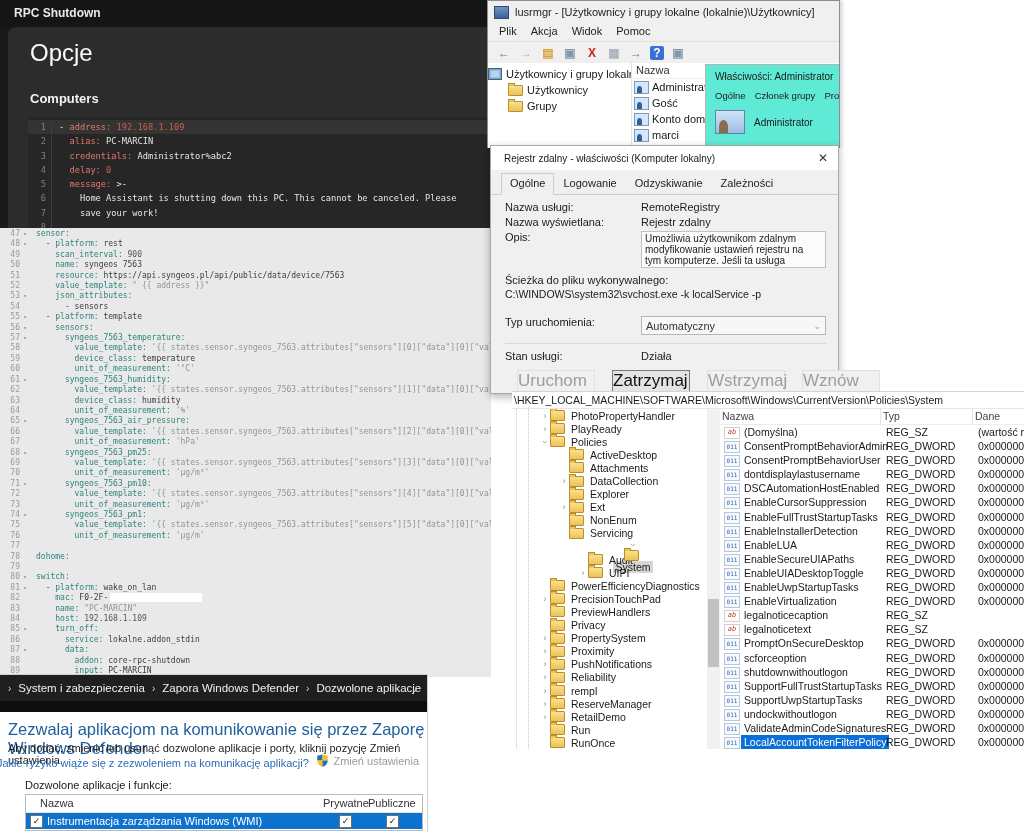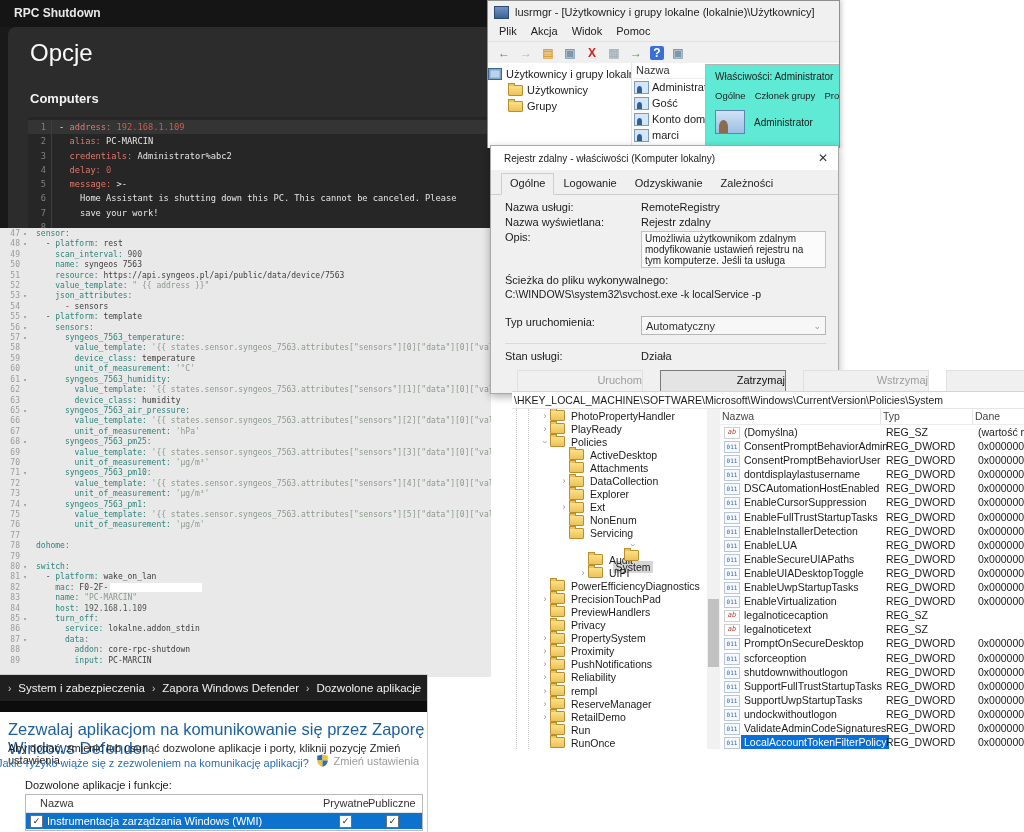--- a/index.html
+++ b/index.html
@@ -82,21 +82,21 @@
   .sd-body{padding:6px 12px 0 14px;position:relative;}
   .sd-grid{display:grid;grid-template-columns:136px 1fr;row-gap:3px;}
   .sd-desc{height:33px;border:1px solid #c2c2c2;background:#fbfbfb;font-size:10px;line-height:11px;
            padding:1px 3px;overflow:hidden;color:#222;}
   .sd-path-label{margin-top:6px;}
   .sd-path{margin-top:2px;font-size:10.5px;}
   .sd-combo{height:17px;border:1px solid #b6b6b6;background:#f7f7f7;display:flex;align-items:center;
             padding:0 4px;justify-content:space-between;color:#333;}
   .sd-hr{border:none;border-top:1px solid #d9d9d9;margin:8px 0 6px;}
   .sd-buttons{display:flex;gap:17px;padding-left:12px;margin-top:8px;}
-  .btn{min-width:76px;height:20px;line-height:19px;text-align:right;font-size:11px;padding-left:48px;}
+  .btn{min-width:76px;height:20px;line-height:19px;text-align:left;font-size:17px;}
   .btn.en{background:#e4e4e4;border:1px solid #7a7a7a;color:#111;}
   .btn.dis{background:#f0f0f0;border:1px solid #e0e0e0;color:#9d9d9d;}
   
   #regedit{left:512px;top:391px;width:512px;height:357px;background:#fff;z-index:4;border-top:1px solid #d4d4d4;}
   .re-address{height:16px;line-height:16px;font-size:10.5px;color:#1a1a1a;padding-left:2px;
               border-bottom:1px solid #e6e6e6;white-space:nowrap;overflow:hidden;}
   .re-body{position:absolute;left:0;top:17px;right:0;bottom:0;}
   .re-tree{position:absolute;left:0;top:0;bottom:0;width:195px;overflow:hidden;font-size:10.5px;color:#1a1a1a;}
   .re-guide{position:absolute;top:0;bottom:0;width:0;border-left:1px dotted #c9c9c9;}
   .re-trow{height:13.1px;display:flex;align-items:center;white-space:nowrap;}
@@ -269,20 +269,25 @@
       <span class="ln">62</span>
       <span class="fold"></span>
       <span class="ct"><span class="tk-p">        </span><span class="tk-k">value_template:</span><span class="tk-s"> '{{ states.sensor.syngeos_7563.attributes["sensors"][1]["data"][0]["valu</span></span>
     </div>
     <div class="crow">
       <span class="ln">63</span>
       <span class="fold"></span>
       <span class="ct"><span class="tk-p">        </span><span class="tk-k">device_class:</span><span class="tk-p"> humidity</span></span>
     </div>
     <div class="crow">
+      <span class="ln">64</span>
+      <span class="fold"></span>
+      <span class="ct"><span class="tk-p">        </span><span class="tk-k">unit_of_measurement:</span><span class="tk-s"> '%'</span></span>
+    </div>
+    <div class="crow">
       <span class="ln">65</span>
       <span class="fold">▾</span>
       <span class="ct"><span class="tk-p">      </span><span class="tk-k">syngeos_7563_air_pressure:</span></span>
     </div>
     <div class="crow">
       <span class="ln">66</span>
       <span class="fold"></span>
       <span class="ct"><span class="tk-p">        </span><span class="tk-k">value_template:</span><span class="tk-s"> '{{ states.sensor.syngeos_7563.attributes["sensors"][2]["data"][0]["valu</span></span>
     </div>
     <div class="crow">

